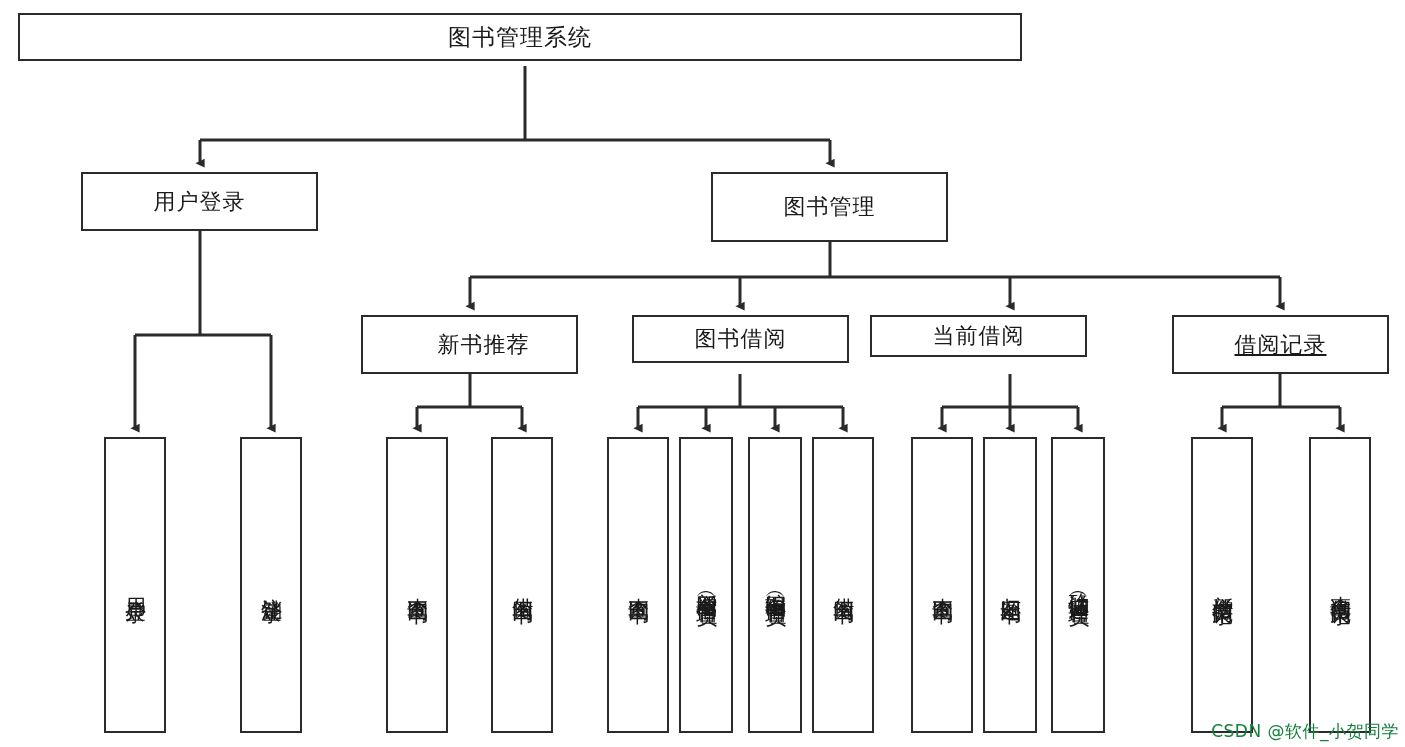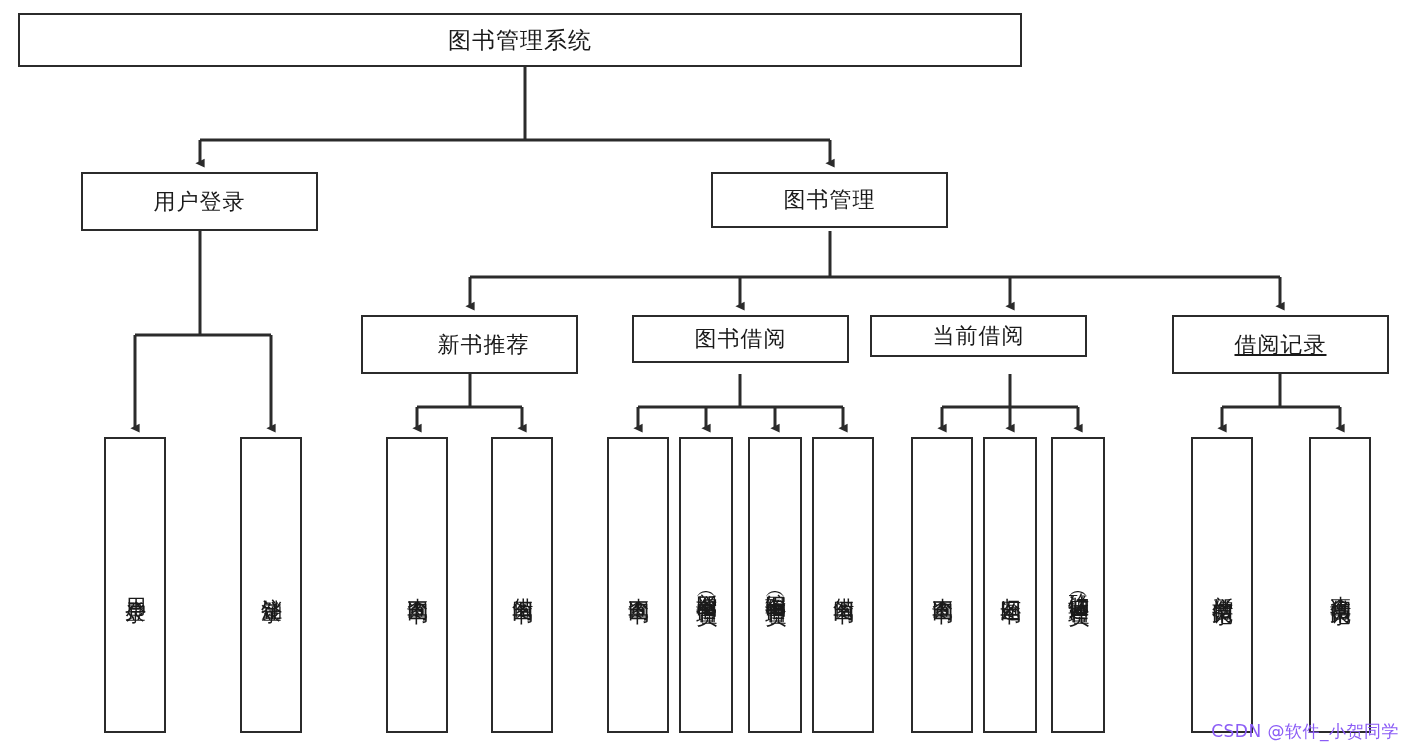--- a/index.html
+++ b/index.html
@@ -55,21 +55,21 @@
     line-height: 1.32;
     letter-spacing: 2px;
     white-space: nowrap;
     text-align: center;
   }
   .watermark {
     position: absolute;
     right: 6px;
     bottom: 4px;
     font-size: 17px;
-    color: #8b5cf6;
+    color: #15803d;
     letter-spacing: 0.5px;
     white-space: nowrap;
   }
 </style>
 </head>
 <body>
 
 <div id="canvas">
 
   <svg id="wires" viewBox="0 0 1405 747" xmlns="http://www.w3.org/2000/svg">
@@ -115,29 +115,29 @@
       <path d="M1010,407 L1010,428" marker-end="url(#arrow)"></path>
       <path d="M1078,407 L1078,428" marker-end="url(#arrow)"></path>
 
       <path d="M1280,374 L1280,407"></path>
       <path d="M1222,407 L1340,407"></path>
       <path d="M1222,407 L1222,428" marker-end="url(#arrow)"></path>
       <path d="M1340,407 L1340,428" marker-end="url(#arrow)"></path>
     </g>
   </svg>
 
-  <div class="node h root" style="left:18px; top:13px; width:1004px; height:54px;">
+  <div class="node h root" style="left:18px; top:13px; width:1004px; height:48px;">
     <span>图书管理系统</span>
   </div>
 
   <div class="node h" style="left:81px; top:172px; width:237px; height:59px;">
     <span>用户登录</span>
   </div>
 
-  <div class="node h" style="left:711px; top:172px; width:237px; height:56px;">
+  <div class="node h" style="left:711px; top:172px; width:237px; height:70px;">
     <span>图书管理</span>
   </div>
 
   <div class="node h" style="left:361px; top:315px; width:217px; height:59px;padding-left:28px;">
     <span>新书推荐</span>
   </div>
 
   <div class="node h" style="left:632px; top:315px; width:217px; height:48px;">
     <span>图书借阅</span>
   </div>

